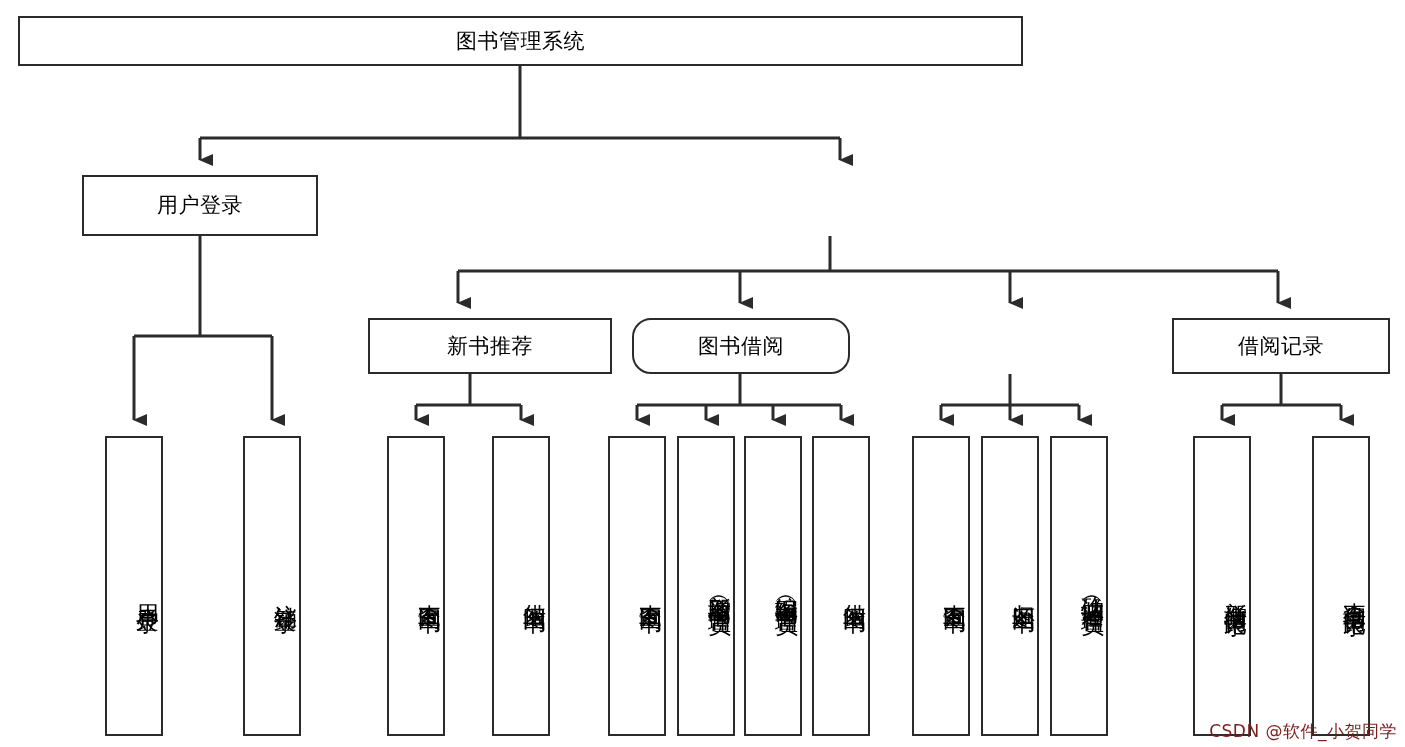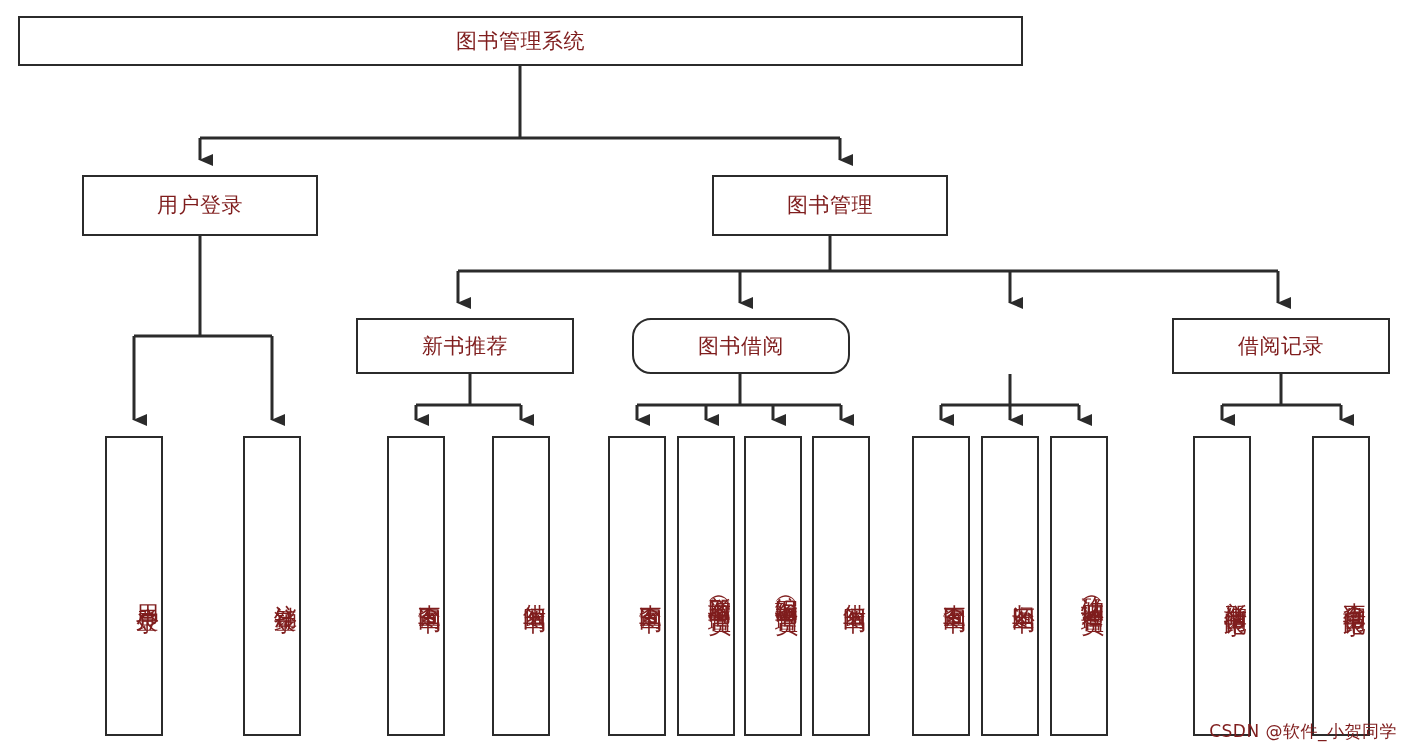--- a/index.html
+++ b/index.html
@@ -26,21 +26,21 @@
     pointer-events: none;
   }
   .node {
     position: absolute;
     box-sizing: border-box;
     background: #ffffff;
     border: 2px solid #2b2b2b;
     display: flex;
     align-items: center;
     justify-content: center;
-    color: #7f1d1d;
+    color: #000000;
     line-height: 1.18;
   }
   .node.horiz {
     font-size: 21px;
     letter-spacing: 0.5px;
   }
   .node.vert {
     writing-mode: vertical-rl;
     text-orientation: upright;
     font-size: 23px;
@@ -124,25 +124,22 @@
     </g>
   </svg>
 
   <div class="node horiz" style="left:18px; top:16px; width:1005px; height:50px;">
     <span>图书管理系统</span>
   </div>
 
   <div class="node horiz" style="left:82px; top:175px; width:236px; height:61px;">
     <span>用户登录</span>
   </div>
-  <div class="node horiz" style="left:712px; top:175px; width:236px; height:61px;">
-    <span>图书管理</span>
-  </div>
 
-  <div class="node horiz" style="left:356px; top:318px; width:218px; height:56px;">
+  <div class="node horiz" style="left:368px; top:318px; width:244px; height:56px;">
     <span>新书推荐</span>
   </div>
   <div class="node horiz" style="left:632px; top:318px; width:218px; height:56px;border-radius:19px;">
     <span>图书借阅</span>
   </div>
   <div class="node horiz" style="left:1172px; top:318px; width:218px; height:56px;">
     <span>借阅记录</span>
   </div>
 
   <div class="node vert" style="left:105px; top:436px; width:58px; height:300px;">

